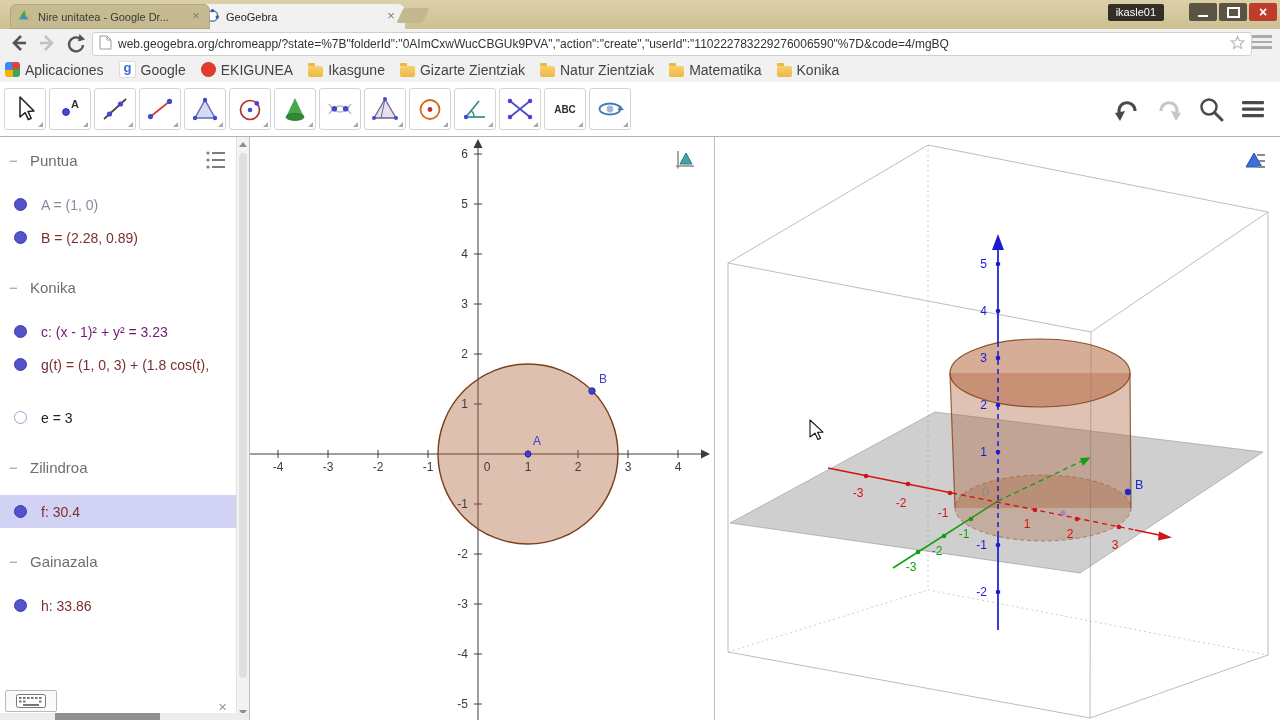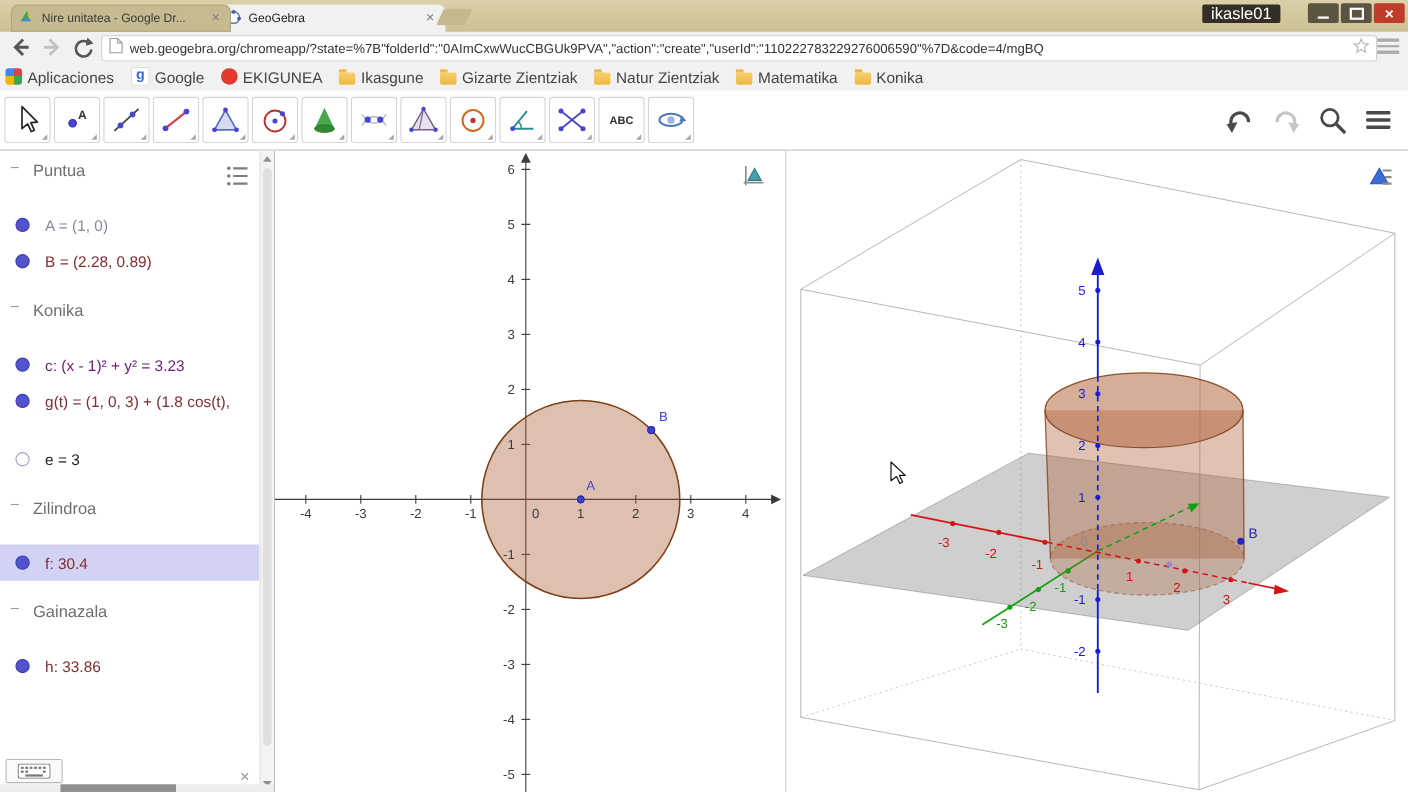--- a/index.html
+++ b/index.html
@@ -13,21 +13,21 @@
     padding:0 7px;font-size:11px;color:#3a3a3a;border-radius:7px 7px 0 0;}
   .tab-drive{left:10px;width:186px;background:#c5ba90;box-shadow:inset 0 0 0 1px #b1a67c;}
   .tab-ggb{left:198px;width:193px;background:#f1f1f1;color:#222;}
   .tab-title{flex:1;white-space:nowrap;overflow:hidden;}
   .tab-close{width:14px;height:14px;line-height:12px;text-align:center;color:#7c7c7c;
     font-size:13px;flex:none;}
   .tab-close::before{content:"×";}
   .newtab{position:absolute;left:400px;top:8px;width:26px;height:15px;background:#c3b88e;
     transform:skewX(-25deg);border-radius:2px;}
   .user-badge{position:absolute;right:116px;top:4px;height:15px;padding:1px 8px;
-    background:#332e26;color:#fff;font-size:15px;line-height:15px;border-radius:2px;}
+    background:#332e26;color:#fff;font-size:11px;line-height:15px;border-radius:2px;}
   .winbtns{position:absolute;right:3px;top:3px;display:flex;gap:2px;}
   .winbtn{width:28px;height:18px;border-radius:2px;display:flex;align-items:center;
     justify-content:center;border:none;padding:0;}
   .winbtn.min,.winbtn.max{background:#5c5442;}
   .winbtn.close{background:#bf3b2b;}
   .winbtn.min i{display:block;width:10px;height:2px;background:#fff;margin-top:7px;}
   .winbtn.max i{display:block;width:9px;height:7px;border:2px solid #fff;}
   .winbtn.close::before{content:"×";color:#fff;font-size:14px;font-weight:bold;line-height:1;}
 
   
@@ -74,21 +74,21 @@
   .algebra{position:relative;width:250px;flex:none;background:#fff;
     border-right:1px solid #bdbdbd;box-sizing:border-box;}
   .g2d{position:relative;width:465px;flex:none;background:#fff;
     border-right:1px solid #bdbdbd;box-sizing:border-box;}
   .g3d{position:relative;flex:1;background:#fff;overflow:hidden;}
 
   
   .alg-scroll{position:absolute;left:0;top:0;width:236px;height:560px;overflow:hidden;}
   .alg-section{margin-top:20px;}
   .alg-section:first-child{margin-top:10px;}
-  .alg-header{height:26px;display:flex;gap:9px;padding-left:9px;}
+  .alg-header{height:26px;display:flex;align-items:center;gap:9px;padding-left:9px;}
   .collapse{width:12px;color:#9a9a9a;font-size:15px;line-height:11px;}
   .collapse::before{content:"−";}
   .alg-title{font-size:15px;color:#6e6e6e;}
   .alg-items{margin-top:15px;}
   .alg-item{height:33px;display:flex;align-items:center;gap:14px;padding-left:14px;}
   .alg-item.selected{background:#d2d2f4;}
   .marble{width:11px;height:11px;border-radius:50%;background:#5353cb;
     border:1px solid #3c3cae;flex:none;}
   .marble.hollow{background:#fff;border-color:#9f9fd0;}
   .alg-text{font-size:14px;white-space:nowrap;overflow:hidden;}

